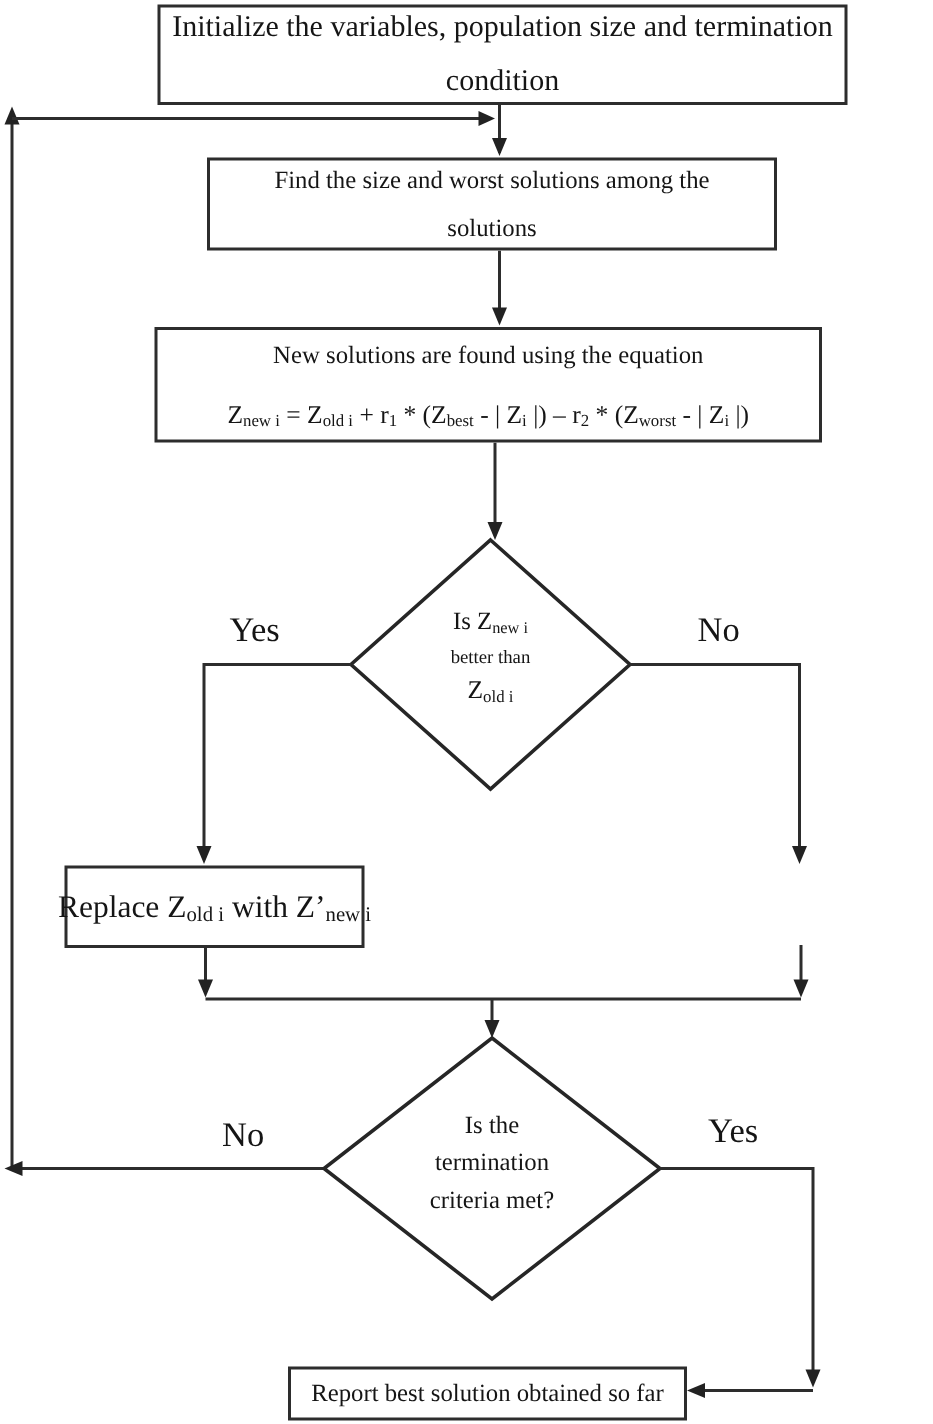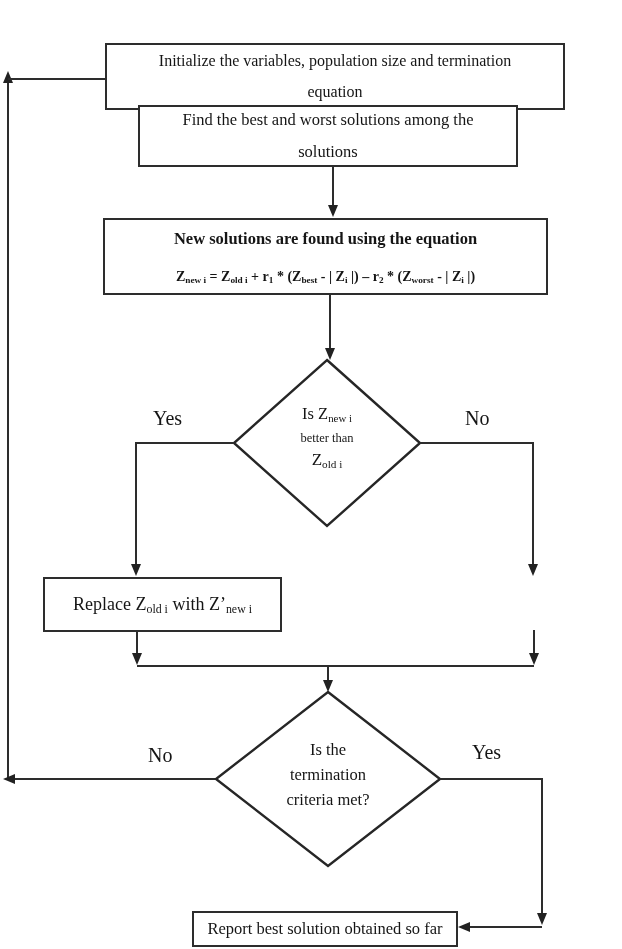--- a/index.html
+++ b/index.html
@@ -23,39 +23,39 @@
     background: #ffffff;
     border: 2px solid #2d2d2d;
     box-sizing: border-box;
     display: flex;
     flex-direction: column;
     align-items: center;
     justify-content: center;
     text-align: center;
   }
   .node .ln { white-space: nowrap; }
-  #node-init    { left: 105px; top: 3px;   width: 460px; height: 67px; font-size: 16px; gap: 13px; margin-top: 40px; }
+  #node-init    { left: 105px; top: 3px;   width: 460px; height: 67px; font-size: 20px; gap: 13px; }
   #node-find    { left: 138px; top: 105px; width: 380px; height: 62px; font-size: 16.5px; gap: 12px; }
-  #node-eq      { left: 103px; top: 218px; width: 445px; height: 77px; gap: 20px; font-weight: bold; }
+  #node-eq      { left: 103px; top: 218px; width: 445px; height: 77px; gap: 20px; }
   #node-eq .eq-title   { font-size: 16.5px; }
-  #node-eq .eq-formula { font-size: 14px; }
-  #node-replace { left: 43px;  top: 577px; width: 239px; height: 55px; font-size: 18px; }
+  #node-eq .eq-formula { font-size: 17px; }
+  #node-replace { left: 43px;  top: 577px; width: 200px; height: 55px; font-size: 21px; }
   #node-remains { left: 440px; top: 577px; width: 178px; height: 53px; font-size: 17px; }
   #node-report  { left: 192px; top: 911px; width: 266px; height: 36px; font-size: 16.5px; align-items: center; }
   .diamond-text {
     position: absolute;
     text-align: center;
     width: 160px;
   }
   #d1-text { left: 247px; top: 404px; }
   #d1-text .d1-l1 { font-size: 16.5px; }
   #d1-text .d1-l2 { font-size: 12.5px; margin-top: 7px; }
   #d1-text .d1-l3 { font-size: 17px;   margin-top: 4px; }
   #d2-text { left: 248px; top: 737px; font-size: 16.5px; line-height: 25px; }
-  .edge-label { position: absolute; font-size: 20px; white-space: nowrap; }
+  .edge-label { position: absolute; font-size: 23px; white-space: nowrap; }
   #label-yes1 { left: 153px; top: 407px; }
   #label-no1  { left: 465px; top: 407px; }
   #label-no2  { left: 148px; top: 744px; }
   #label-yes2 { left: 472px; top: 741px; }
   sub {
     font-size: 0.66em;
     line-height: 0;
     vertical-align: baseline;
     position: relative;
     top: 0.24em;
@@ -106,25 +106,25 @@
     <polygon class="diamond" points="328,692 440,779 328,866 216,779"></polygon>
 
     <polyline points="440,779 542,779 542,920"></polyline>
     <polygon class="arrow" points="542,925 537,913 547,913"></polygon>
     <line x1="542" y1="927" x2="464" y2="927"></line>
     <polygon class="arrow" points="458,927 470,922 470,932"></polygon>
   </svg>
 
   <div class="node" id="node-init">
     <div class="ln">Initialize the variables, population size and termination</div>
-    <div class="ln">equation</div>
+    <div class="ln">condition</div>
   </div>
 
   <div class="node" id="node-find">
-    <div class="ln">Find the best and worst solutions among the</div>
+    <div class="ln">Find the size and worst solutions among the</div>
     <div class="ln">solutions</div>
   </div>
 
   <div class="node" id="node-eq">
     <div class="ln eq-title">New solutions are found using the equation</div>
     <div class="ln eq-formula"><span>Z</span><sub>new i</sub><span> = Z</span><sub>old i</sub><span> + r</span><sub>1</sub><span> * (Z</span><sub>best</sub><span> - | Z</span><sub>i</sub><span> |) – r</span><sub>2</sub><span> * (Z</span><sub>worst</sub><span>  - | Z</span><sub>i</sub><span> |)</span></div>
   </div>
 
   <div class="node" id="node-replace">
     <div class="ln"><span>Replace Z</span><sub>old i</sub><span> with Z’</span><sub>new i</sub></div>

